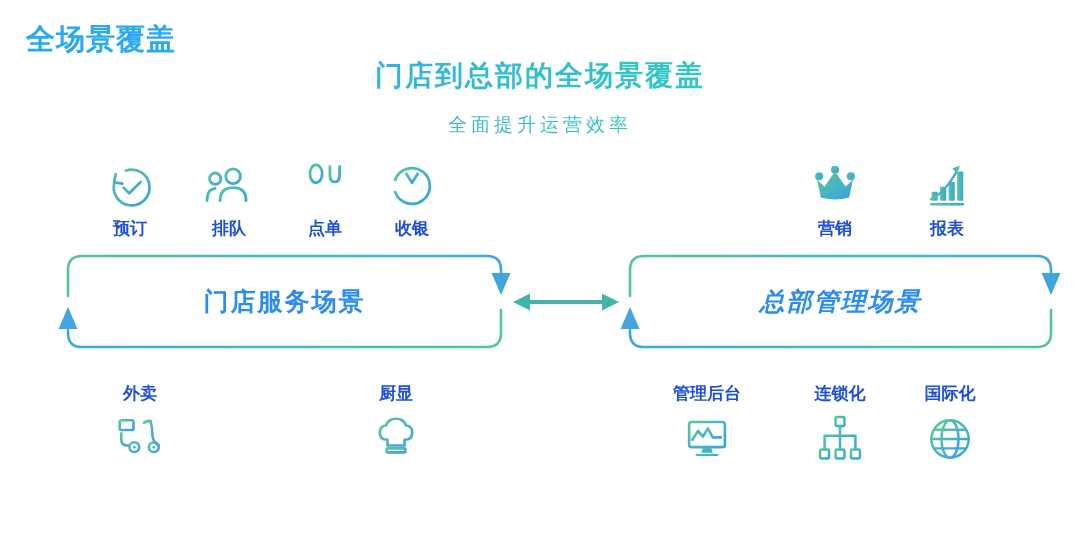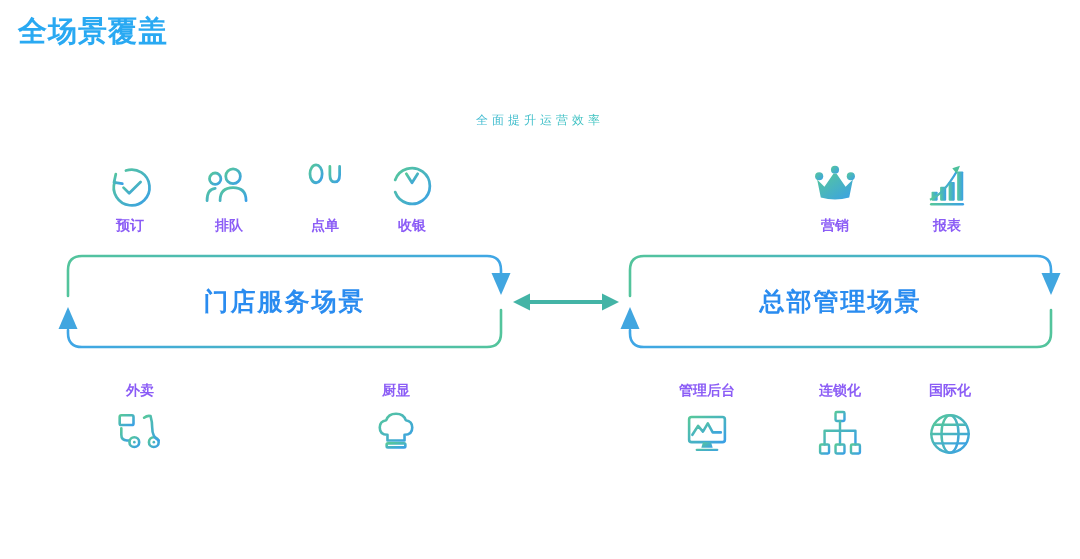--- a/index.html
+++ b/index.html
@@ -1,47 +1,47 @@
 <!DOCTYPE html>
 <html><head>
 <meta charset="utf-8">
 <style>
   html,body{margin:0;padding:0;background:#fff;}
   .canvas{
     position:relative;width:1080px;height:559px;background:#fff;overflow:hidden;
     font-family:"Liberation Sans",sans-serif;
   }
   .page-title{
-    position:absolute;left:18px;top:12px;margin:0;
+    position:absolute;left:18px;top:12px;margin:8px;
     font-size:29px;font-weight:800;color:#29a9f2;letter-spacing:1px;
   }
   .main-title{
     position:absolute;left:0;right:0;top:57px;text-align:center;
     font-size:28px;font-weight:700;letter-spacing:2px;
     background:linear-gradient(90deg,#36a4ef 15%,#2ed8ae 85%);
     -webkit-background-clip:text;background-clip:text;color:transparent;
   }
   .sub-title{
     position:absolute;left:0;right:0;top:112px;text-align:center;
-    font-size:12px;font-weight:500;letter-spacing:4px;
+    font-size:19px;font-weight:500;letter-spacing:4px;
     background:linear-gradient(90deg,#3aa7ee 25%,#35d29e 75%);
     -webkit-background-clip:text;background-clip:text;color:transparent;
   }
   .feat{position:absolute;width:110px;display:flex;flex-direction:column;align-items:center;}
   .feat-top{top:160px;}
   .feat-bottom{top:362px;margin-top:20px;}
   .ficon{width:52px;height:52px;display:block;}
   .ficon svg{width:52px;height:52px;display:block;}
   .flabel{
-    margin-top:5px;font-size:14px;font-weight:600;color:#8b5cf6;white-space:nowrap;
+    margin-top:5px;font-size:17px;font-weight:600;color:#1d4ed8;white-space:nowrap;
   }
   .feat-bottom .flabel{margin-top:0;margin-bottom:8px;}
   .scene-box{position:absolute;top:256px;height:91px;}
   .box-left{left:68px;width:433px;}
-  .box-right{left:630px;width:421px;}
+  .box-right{left:630px;width:421px;font-style:italic;}
   .scene-box .border-svg{position:absolute;left:-10px;top:-6px;}
   .box-label{
     position:relative;z-index:2;display:flex;align-items:center;justify-content:center;
     width:100%;height:100%;font-size:25px;font-weight:700;color:#2a8cf0;letter-spacing:2px;
   }
   .link-arrow{position:absolute;left:512px;top:292px;width:108px;height:20px;}
 </style>
 </head>
 <body>
 
@@ -62,20 +62,21 @@
           <stop offset="1" stop-color="#3fa6e6"></stop>
       </linearGradient>
       <linearGradient id="lgBot" x1="0" y1="0" x2="1" y2="0">
         <stop offset="0" stop-color="#3fa6e6"></stop>
           <stop offset="1" stop-color="#53c49c"></stop>
       </linearGradient>
     </defs>
   </svg>
 
   <h1 class="page-title">全场景覆盖</h1>
+  <div class="main-title">门店到总部的全场景覆盖</div>
   <div class="sub-title">全面提升运营效率</div>
 
   <div class="feat feat-top" style="left:75px">
     <span class="ficon">
       <svg viewBox="0 0 64 64">
           <g fill="none" stroke="url(#lgDiag)" stroke-width="3.4" stroke-linecap="round" stroke-linejoin="round">
         <path d="M27 13 A 22 22 0 1 1 13.3 26.5"></path>
         <path d="M14.5 17.5 L12.3 27.6 L22.5 29.2"></path>
         <path d="M24 34 L31 41 L45 27"></path>
       </g>

